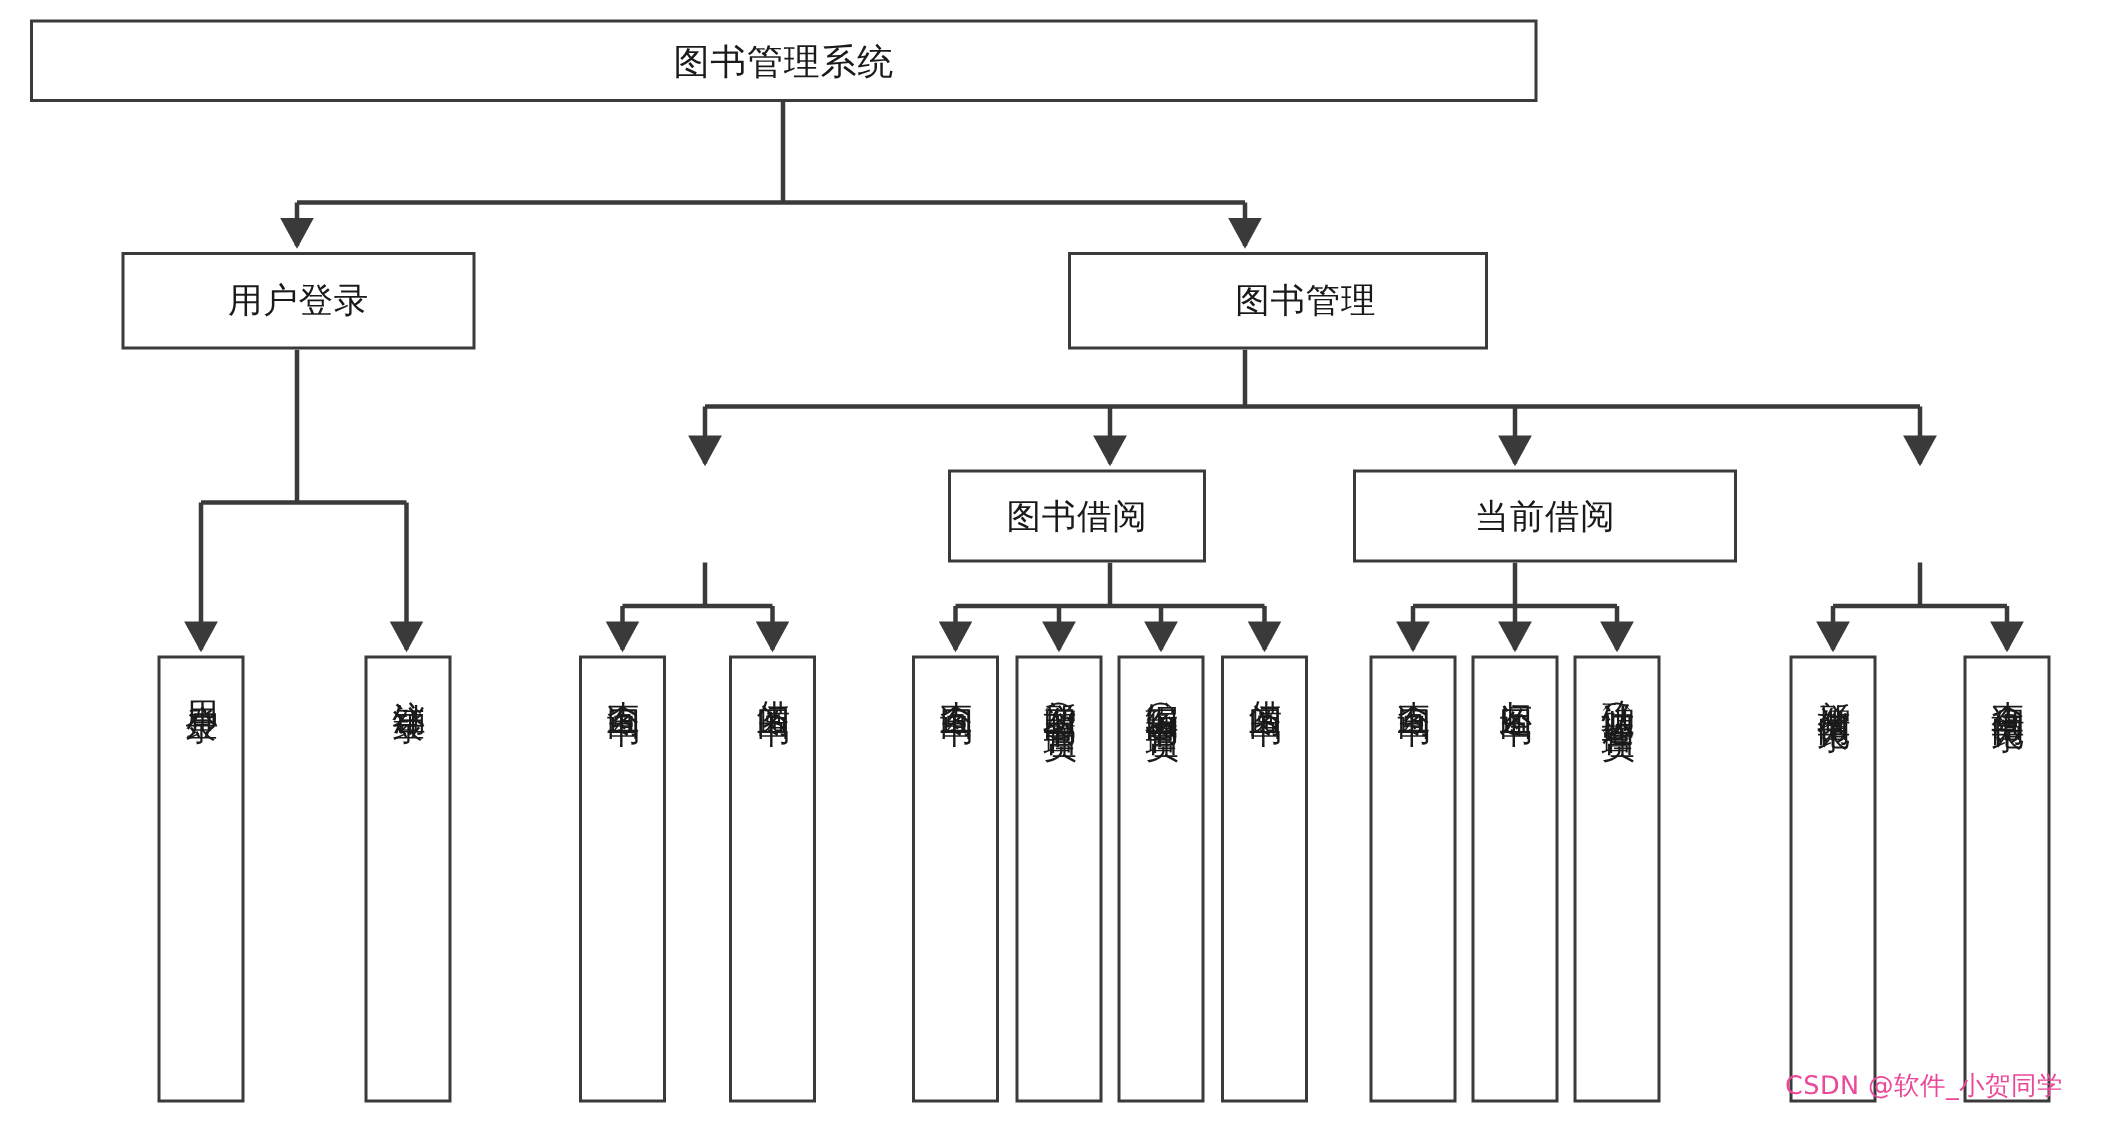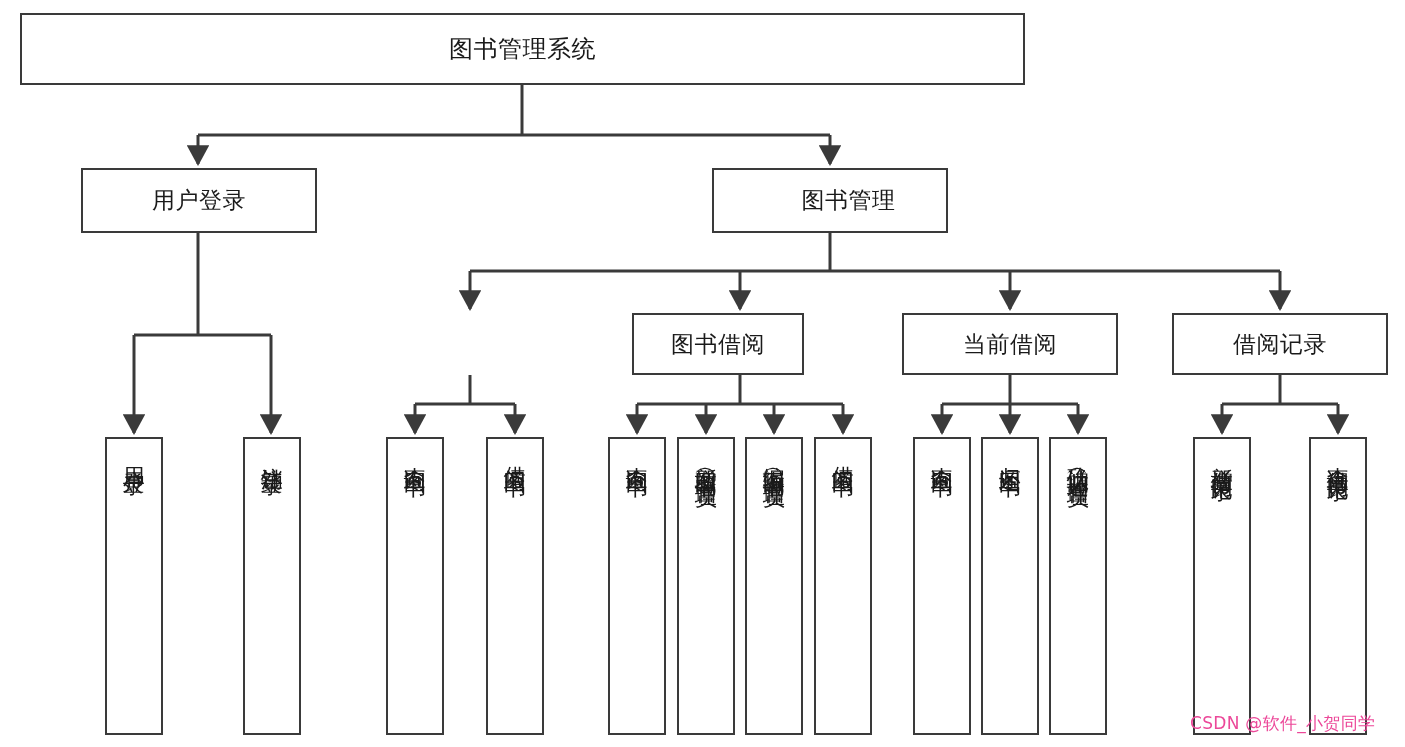--- a/index.html
+++ b/index.html
@@ -120,39 +120,36 @@
       <path d="M 1010 404 L 1010 433" marker-end="url(#arrow)"></path>
       <path d="M 1078 404 L 1078 433" marker-end="url(#arrow)"></path>
 
       <path d="M 1280 375 L 1280 404"></path>
       <path d="M 1222 404 L 1338 404"></path>
       <path d="M 1222 404 L 1222 433" marker-end="url(#arrow)"></path>
       <path d="M 1338 404 L 1338 433" marker-end="url(#arrow)"></path>
     </g>
   </svg>
 
-  <div class="node h root" style="left:20px; top:13px; width:1005px; height:72px;">
+  <div class="node h root" style="left:20px; top:13px; width:1005px; height:55px;">
     <span>图书管理系统</span>
   </div>
 
   <div class="node h" style="left:81px; top:168px; width:236px; height:65px;">
     <span>用户登录</span>
   </div>
-  <div class="node h" style="left:712px; top:168px; width:236px; height:65px;padding-left:37px;">
+  <div class="node h" style="left:712px; top:168px; width:280px; height:65px;padding-left:37px;">
     <span>图书管理</span>
   </div>
 
   <div class="node h" style="left:632px; top:313px; width:172px; height:62px;">
     <span>图书借阅</span>
   </div>
-  <div class="node h" style="left:902px; top:313px; width:216px; height:62px;">
+  <div class="node h" style="left:902px; top:313px; width:256px; height:62px;">
     <span>当前借阅</span>
-  </div>
-  <div class="node h" style="left:1172px; top:313px; width:216px; height:62px;">
-    <span>借阅记录</span>
   </div>
 
   <div class="node v" style="left:105px; top:437px; width:58px; height:298px;">
     <span class="vtext">用户登录</span>
   </div>
   <div class="node v" style="left:243px; top:437px; width:58px; height:298px;">
     <span class="vtext">注销登录</span>
   </div>
 
   <div class="node v" style="left:386px; top:437px; width:58px; height:298px;">

